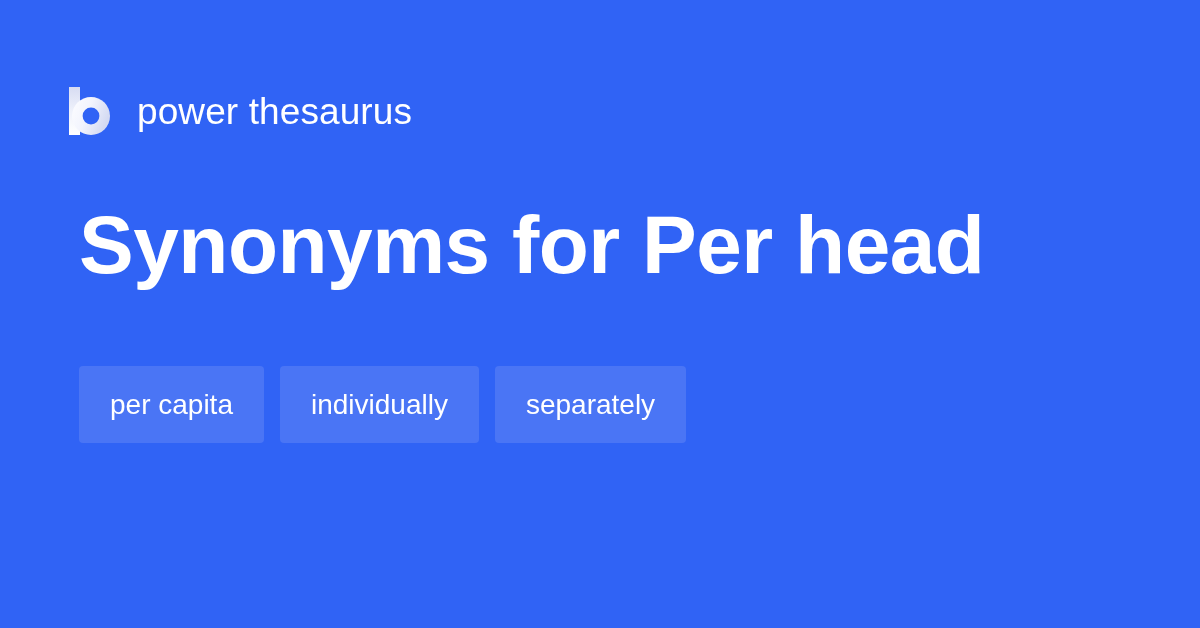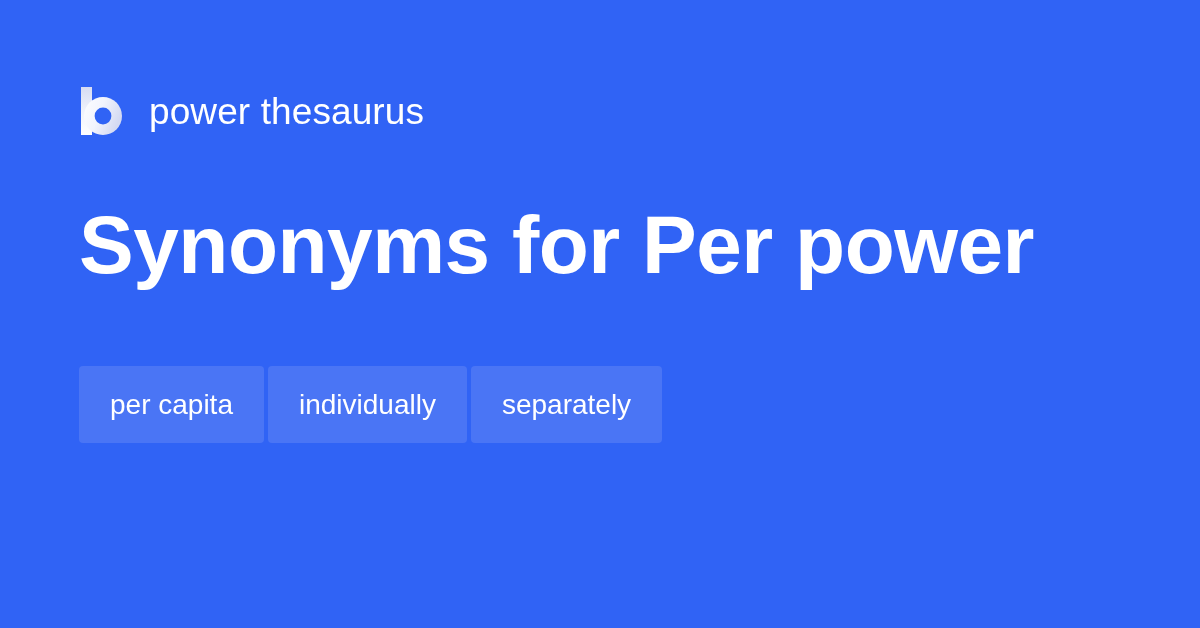--- a/index.html
+++ b/index.html
@@ -17,21 +17,21 @@
     position: relative;
     width: 1200px;
     height: 628px;
     background: #3063f5;
     box-sizing: border-box;
   }
 
   
   .brand {
     position: absolute;
-    left: 79px;
+    left: 67px;
     top: 84px;
     display: flex;
     align-items: center;
     height: 54px;
   }
   .brand-logo {
     width: 44px;
     height: 48px;
     display: block;
     flex: 0 0 auto;
@@ -61,21 +61,21 @@
   }
 
   
   .chips {
     position: absolute;
     left: 79px;
     top: 366px;
     width: 1050px;
     display: flex;
     flex-wrap: wrap;
-    gap: 18px 4px;
+    gap: 18px 16px;
   }
   .chip {
     display: flex;
     align-items: center;
     justify-content: center;
     height: 77px;
     box-sizing: border-box;
     padding: 0 31px;
     background: #4a75f5;
     border-radius: 4px;
@@ -111,21 +111,21 @@
           <circle cx="24" cy="29" r="8.4" fill="#000"></circle>
         </mask>
       </defs>
       <rect x="0" y="0" width="44" height="48" fill="none"></rect>
       <rect x="2" y="0" width="11" height="48" fill="url(#stemGrad)"></rect>
       <rect x="0" y="10" width="44" height="38" fill="url(#ringGrad)" mask="url(#ringMask)"></rect>
     </svg>
     <span class="brand-name">power thesaurus</span>
   </div>
 
-  <h1 class="page-title">Synonyms for Per power</h1>
+  <h1 class="page-title">Synonyms for Per head</h1>
 
   <div class="chips">
     <div class="chip">per capita</div>
     <div class="chip">individually</div>
     <div class="chip">separately</div>
   </div>
 
 </div>
 
 </body></html>

